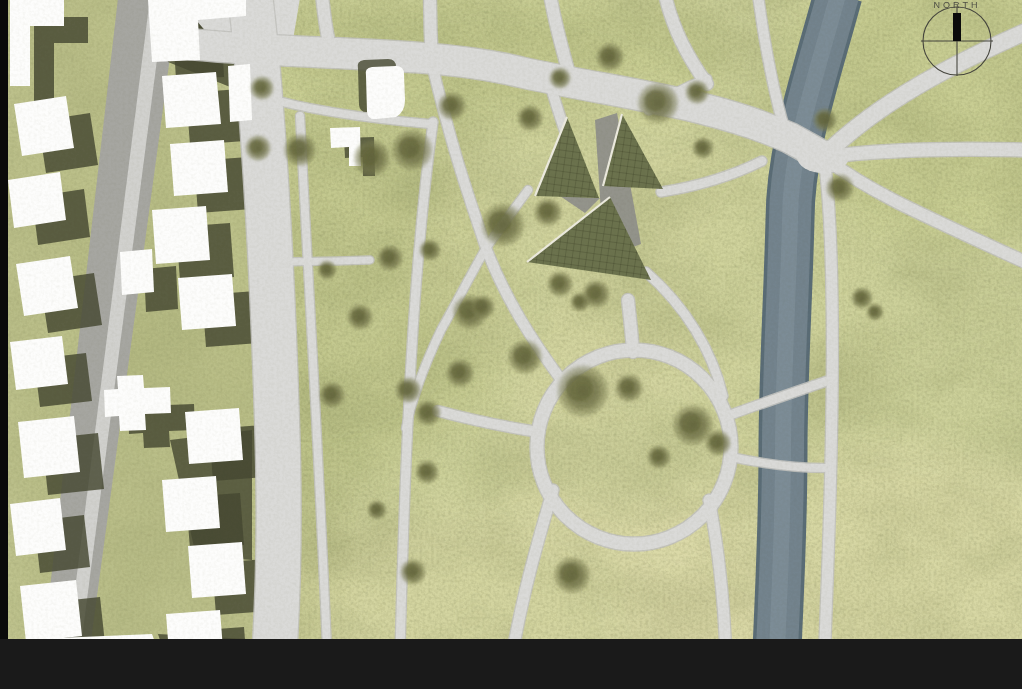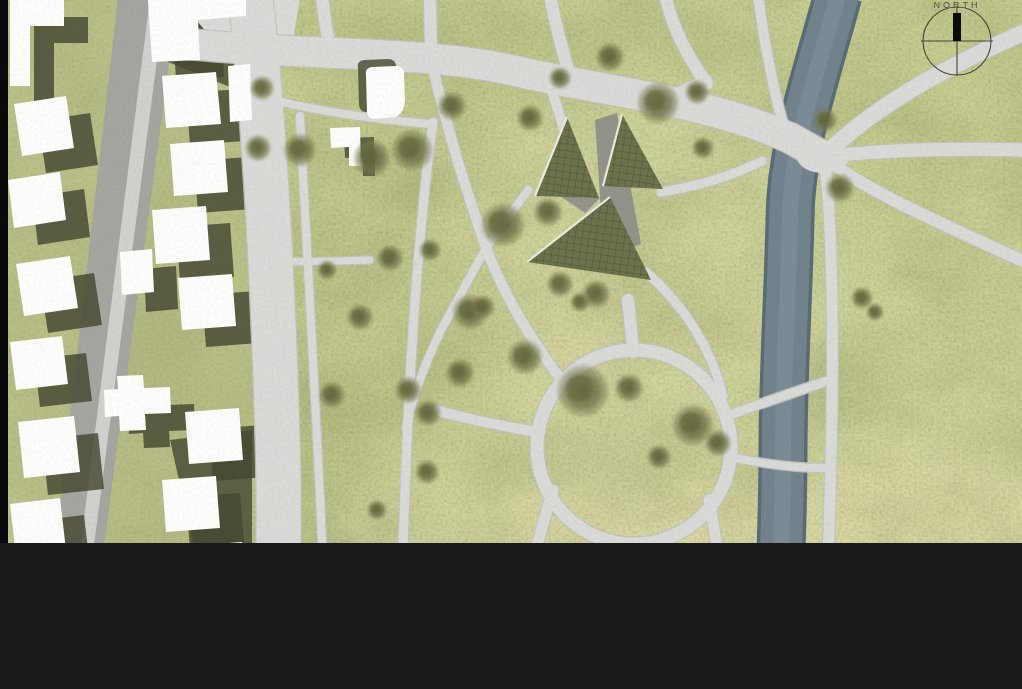--- a/index.html
+++ b/index.html
@@ -1,16 +1,16 @@
 <!DOCTYPE html>
 <html><head>
 <meta charset="utf-8">
 <style>
   html,body{margin:0;padding:0;background:#1a1a1a;}
-  .stage{position:relative;width:1022px;height:543px;overflow:hidden;background:#ccd09a;}
+  .stage{position:relative;width:1022px;height:639px;overflow:hidden;background:#ccd09a;}
   svg{display:block;position:absolute;left:0;top:0;}
   .sbline{fill:none;stroke:#141414;stroke-width:1.6;}
   .sbfill{fill:#141414;}
   .sb{font:6.5px "Liberation Sans", sans-serif;fill:#3a3a30;text-anchor:middle;}
   .north{font:9px "Liberation Sans", sans-serif;fill:#4e4e44;letter-spacing:3px;text-anchor:middle;}
   .cmp{fill:none;stroke:#45453d;stroke-width:1.1;}
 </style>
 </head>
 <body>
 

